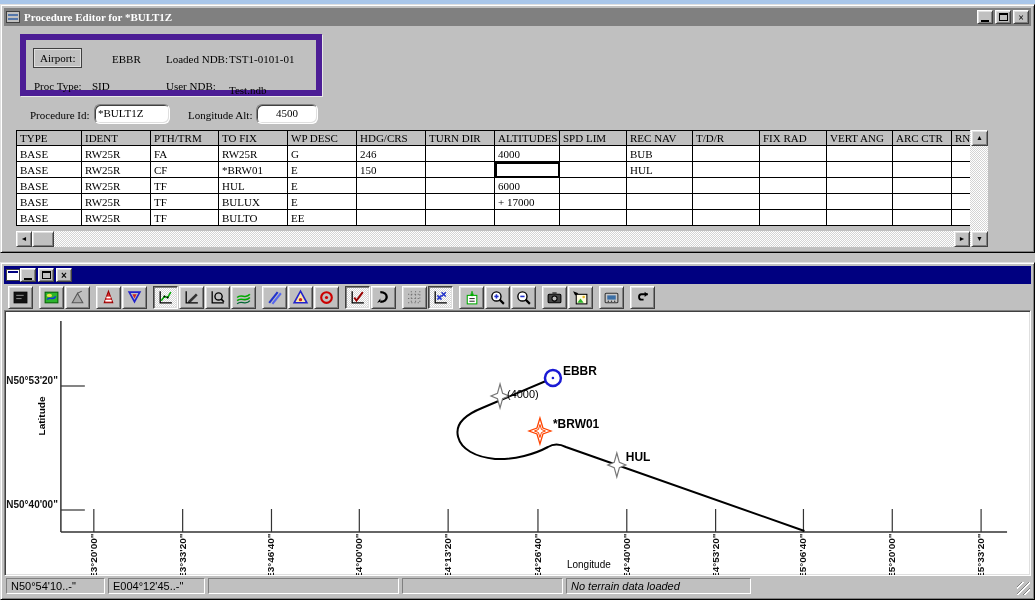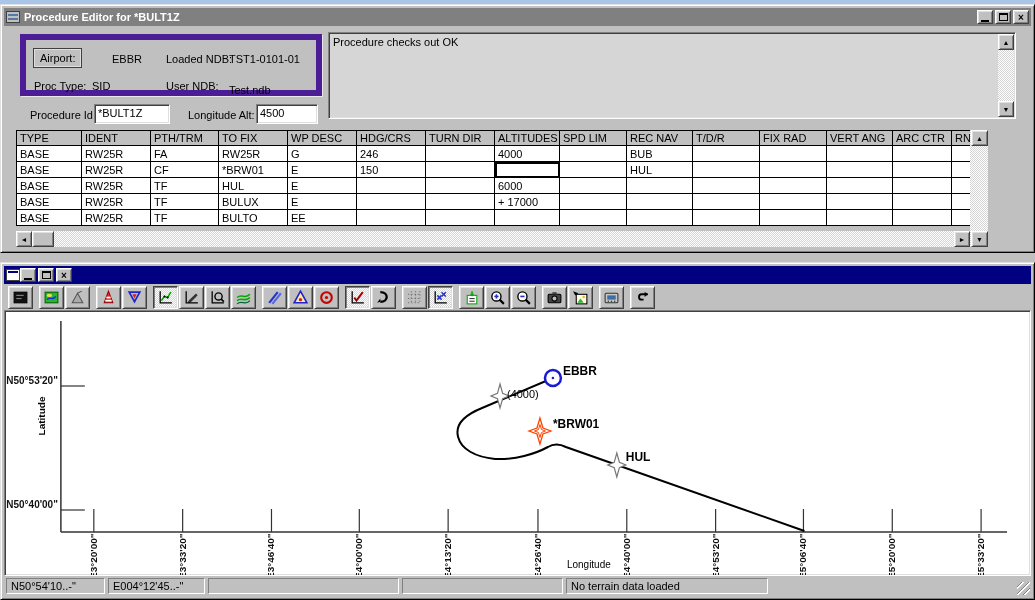--- a/index.html
+++ b/index.html
@@ -22,21 +22,21 @@
   .win-icon { width:14px; height:12px; border:1px solid #404040; background:#c0c0c0; position:relative; }
   .win-icon .bar { position:absolute; left:1px; right:1px; height:2px; background:#5577aa; }
   .win-btns { display:flex; gap:2px; }
   .win-btn { width:16px; height:14px; display:flex; align-items:center; justify-content:center;
     font-size:10px; font-weight:bold; color:#000; cursor:default; }
   .glyph-min { width:8px; height:2px; background:#000; margin-top:7px; }
   .glyph-max { width:9px; height:8px; border:1px solid #000; border-top-width:2px; }
 
   
   .label { position:absolute; white-space:nowrap; }
-  .field { position:absolute; background:#fff; padding:2px 3px; white-space:nowrap; }
+  .field { position:absolute; background:#fff; padding:2px 3px; white-space:nowrap;border-radius:6px; }
   .info-panel { position:absolute; border:6px solid #4c1d95; box-shadow:1px 1px 0 #e8e8e8; }
   .airport-box { position:absolute; border:1px solid #404040; box-shadow:inset 0 0 0 1px #dfdfdf; padding:3px 6px; }
   .msg-box { position:absolute; background:#d6d6d6; }
   .msg-text { position:absolute; left:4px; top:3px; }
 
   
   .sb-track { position:absolute; background:repeating-conic-gradient(#fff 0 25%, #d4d4d4 0 50%); background-size:2px 2px; }
   .sb-btn { position:absolute; width:16px; height:16px; display:flex; align-items:center; justify-content:center;
     font-size:7px; color:#000; }
   .sb-thumb { position:absolute; }
@@ -61,21 +61,21 @@
   .status-cell { position:absolute; top:1px; height:16px; padding:1px 4px; white-space:nowrap; overflow:hidden;
     border:1px solid; border-color:#808080 #fff #fff #808080; }
   .grip { position:absolute; right:1px; bottom:1px; width:13px; height:13px;
     background:repeating-linear-gradient(135deg, transparent 0 3px, #808080 3px 4px, #fff 4px 5px); }
 </style>
 </head>
 <body>
 
 <div class="abs" style="left:0;top:0;width:1035px;height:4px;background:#a9c6e9;"></div>
 
-<div class="abs window" style="left:0;top:4px;width:1035px;height:249px;">
+<div class="abs window" style="left:0;top:4px;width:1035px;height:249px;font-family:Liberation Serif, serif;">
   <div class="titlebar inactive">
     <div class="win-icon">
       <div class="bar" style="top:2px;"></div>
         <div class="bar" style="top:6px;"></div>
     </div>
     <span class="title-text">Procedure Editor for *BULT1Z</span>
     <div class="win-btns">
       <div class="win-btn raised">
           <div class="glyph-min"></div>
         </div>
@@ -94,34 +94,27 @@
       </div>
       <span class="label" style="left:86px;top:13px;">EBBR</span>
       <span class="label" style="left:140px;top:13px;">Loaded NDB:</span>
       <span class="label" style="left:203px;top:13px;">TST1-0101-01</span>
       <span class="label" style="left:8px;top:40px;">Proc Type:</span>
       <span class="label" style="left:66px;top:40px;">SID</span>
       <span class="label" style="left:140px;top:40px;">User NDB:</span>
       <span class="label" style="left:203px;top:44px;">Test.ndb</span>
     </div>
 
-    <div class="msg-box sunken" style="left:324px;top:6px;width:688px;height:87px;">
-      <span class="msg-text">Procedure checks out OK</span>
-      <div class="sb-track" style="right:1px;top:1px;width:16px;bottom:1px;">
-        <div class="sb-btn raised" style="right:0;top:0;">▲</div>
-        <div class="sb-btn raised" style="right:0;bottom:0;">▼</div>
-      </div>
-    </div>
 
     <span class="label" style="left:26px;top:83px;">Procedure Id:</span>
     <div class="field sunken" style="left:90px;top:78px;width:76px;height:20px;">
       <span>*BULT1Z</span>
     </div>
     <span class="label" style="left:184px;top:83px;">Longitude Alt:</span>
-    <div class="field sunken" style="left:252px;top:78px;width:62px;height:20px;">
+    <div class="field sunken" style="left:252px;top:78px;width:62px;height:20px;text-align:center;">
       <span>4500</span>
     </div>
 
     <table id="proc-table" style="left:12px;top:104px;width:966px;">
         <colgroup>
           <col style="width: 65px;">
           <col style="width: 69px;">
           <col style="width: 68px;">
           <col style="width: 69px;">
           <col style="width: 69px;">
@@ -514,16 +507,16 @@
       <text x="549" y="117" font-size="12" font-weight="bold">*BRW01</text>
       <text x="622" y="150" font-size="12" font-weight="bold">HUL</text>
     </svg>
   </div>
 
   <div class="statusbar">
     <div class="status-cell" style="left:2px;width:99px;">N50°54'10..-"</div>
     <div class="status-cell" style="left:104px;width:97px;">E004°12'45..-"</div>
     <div class="status-cell" style="left:204px;width:191px;"></div>
     <div class="status-cell" style="left:398px;width:161px;"></div>
-    <div class="status-cell" style="left:562px;width:202px;">No terrain data loaded</div>
+    <div class="status-cell" style="left:562px;width:185px;font-style:italic;">No terrain data loaded</div>
     <div class="grip"></div>
   </div>
 </div>
 
 </body></html>

